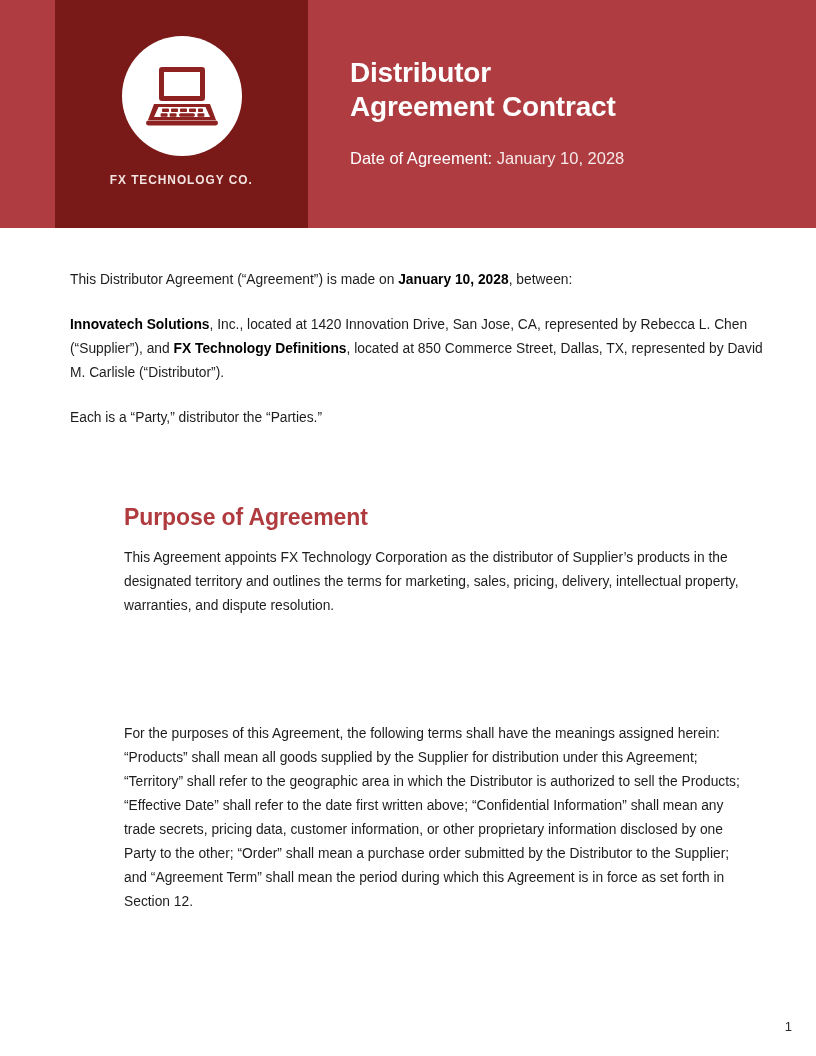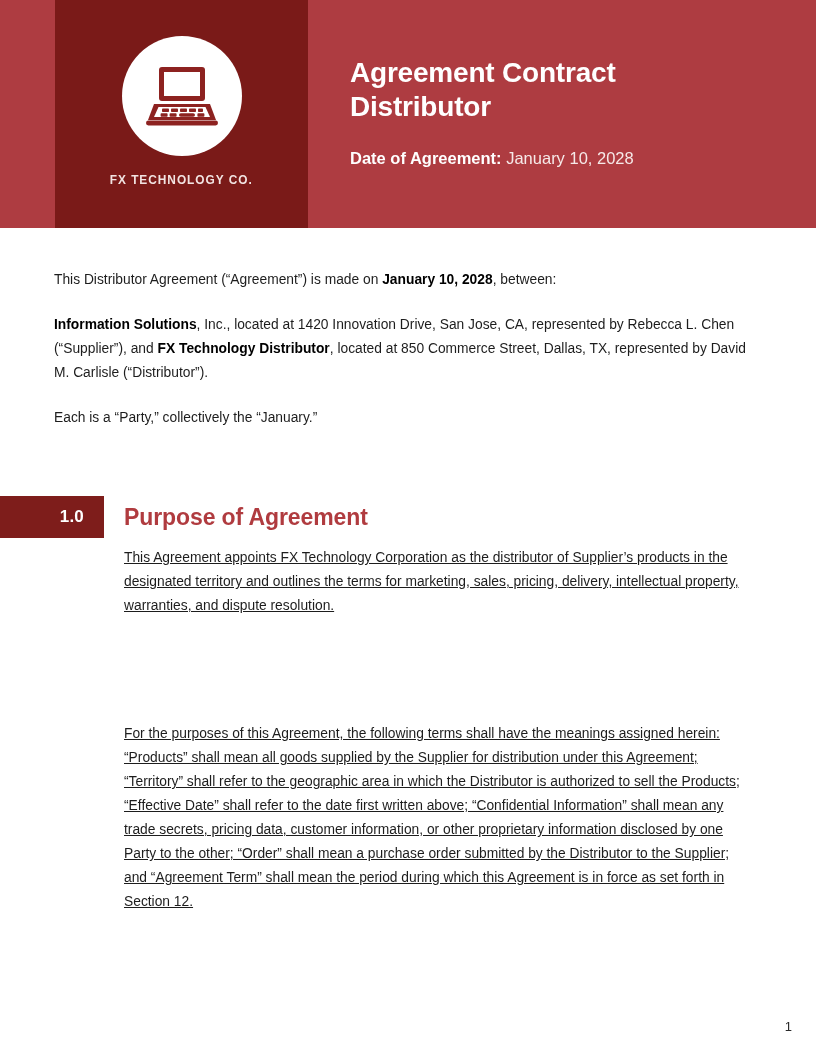--- a/index.html
+++ b/index.html
@@ -52,24 +52,24 @@
     font-weight:bold;
     line-height:34px;
     letter-spacing:-0.2px;
   }
   .doc-date {
     margin-top:24px;
     color:#f6e9e8;
     font-size:16.5px;
     line-height:21px;
   }
-  .doc-date b { color:#ffffff; font-weight:bold; }
+  .doc-date b { color:#ffffff; font-weight:normal; }
 
   
-  .intro { position:absolute; left:54px; top:268px; width:700px; }
+  .intro { position:absolute; left:70px; top:268px; width:700px; }
   .intro p {
     color:#1d1d1d;
     font-size:13.8px;
     line-height:24px;
     margin-bottom:21px;
   }
   .intro p:last-child { margin-bottom:0; }
   .intro b { font-weight:bold; color:#000; }
 
   
@@ -95,21 +95,20 @@
     font-weight:bold;
     letter-spacing:-0.1px;
   }
   .sec-body {
     margin-left:124px;
     margin-top:8px;
     width:625px;
     color:#1d1d1d;
     font-size:13.8px;
     line-height:24px;
-    text-decoration:underline;
   }
 
   .page-number {
     position:absolute;
     right:24px; bottom:22px;
     color:#2a2a2a;
     font-size:13px;
   }
 </style>
 </head>
@@ -146,39 +145,38 @@
 
             <rect x="1" y="55.5" width="72" height="5" rx="2.4"></rect>
           </g>
         </svg>
       </div>
       <div class="logo-name">FX TECHNOLOGY CO.</div>
     </div>
 
     <div class="header-text">
       <div class="doc-title">
+        <div>Distributor</div>
         <div>Agreement Contract</div>
-        <div>Distributor</div>
       </div>
       <div class="doc-date">
         <b>Date of Agreement:</b>
         <span>January 10, 2028</span>
       </div>
     </div>
   </div>
 
   <div class="intro">
     <p><span>This Distributor Agreement (“Agreement”) is made on </span><b>January 10, 2028</b><span>, between:</span></p>
-    <p><b>Information Solutions</b><span>, Inc., located at 1420 Innovation Drive, San Jose, CA, represented by Rebecca L. Chen (“Supplier”), and </span><b>FX Technology Distributor</b><span>, located at 850 Commerce Street, Dallas, TX, represented by David M. Carlisle (“Distributor”).</span></p>
-    <p>Each is a “Party,” collectively the “January.”</p>
+    <p><b>Innovatech Solutions</b><span>, Inc., located at 1420 Innovation Drive, San Jose, CA, represented by Rebecca L. Chen (“Supplier”), and </span><b>FX Technology Definitions</b><span>, located at 850 Commerce Street, Dallas, TX, represented by David M. Carlisle (“Distributor”).</span></p>
+    <p>Each is a “Party,” distributor the “Parties.”</p>
   </div>
 
   <div class="section" style="top:496px;">
     <div class="sec-head">
-      <div class="sec-num">1.0</div>
       <div class="sec-title">Purpose of Agreement</div>
     </div>
     <div class="sec-body">This Agreement appoints FX Technology Corporation as the distributor of Supplier’s products in the designated territory and outlines the terms for marketing, sales, pricing, delivery, intellectual property, warranties, and dispute resolution.</div>
   </div>
 
   <div class="section" style="top:672px;">
     <div class="sec-head">
     </div>
     <div class="sec-body">For the purposes of this Agreement, the following terms shall have the meanings assigned herein: “Products” shall mean all goods supplied by the Supplier for distribution under this Agreement; “Territory” shall refer to the geographic area in which the Distributor is authorized to sell the Products; “Effective Date” shall refer to the date first written above; “Confidential Information” shall mean any trade secrets, pricing data, customer information, or other proprietary information disclosed by one Party to the other; “Order” shall mean a purchase order submitted by the Distributor to the Supplier; and “Agreement Term” shall mean the period during which this Agreement is in force as set forth in Section 12.</div>
   </div>

